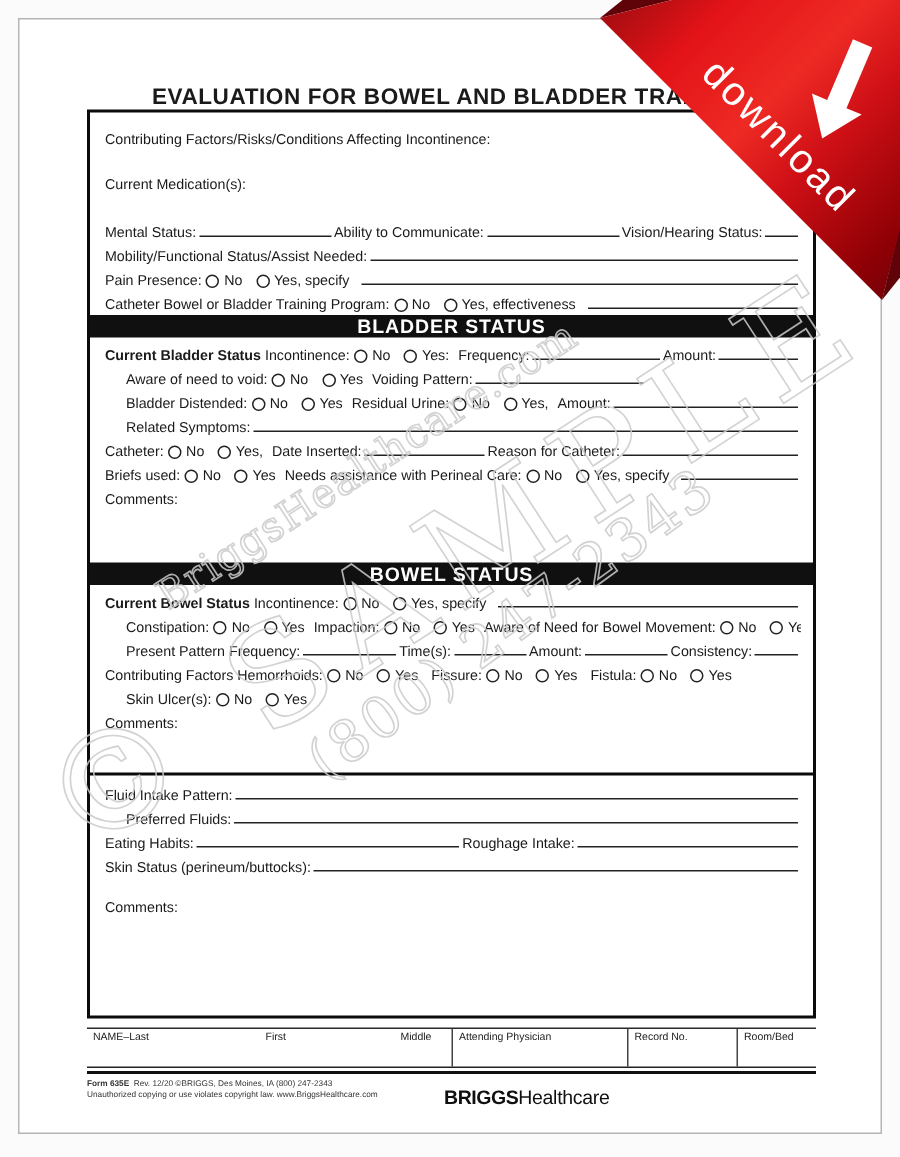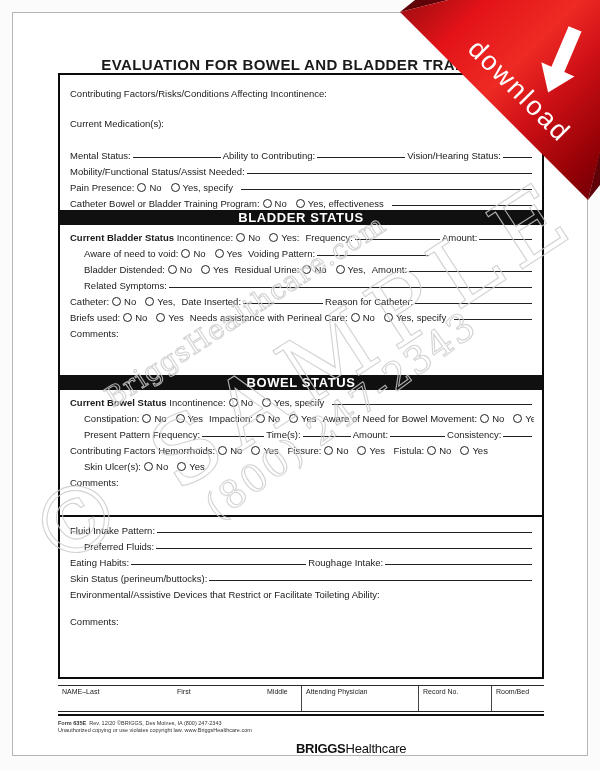--- a/index.html
+++ b/index.html
@@ -33,21 +33,21 @@
              border-top:1.5px solid #2a2a2a;display:flex;box-sizing:border-box;}
   .ncell{font-size:7px;color:#222;padding:2px 0 0 4px;box-sizing:border-box;}
   .nc1{width:115px;} .nc2{width:90px;} .nc3{width:38px;}
   .nc4{width:117px;border-left:1px solid #444;} .nc5{width:73px;border-left:1px solid #444;}
   .nc6{flex:1;border-left:1px solid #444;}
   
   .footline{position:absolute;left:45px;top:698px;width:486px;height:2px;
             border-top:1.5px solid #222;border-bottom:2.5px solid #111;}
   .footer{position:absolute;left:45px;top:705px;width:486px;height:34px;}
   .legal{position:absolute;left:0;top:2px;font-size:5.5px;line-height:6.5px;color:#333;width:200px;}
-  .brand{position:absolute;left:238px;top:23px;font-size:13px;color:#101010;}
+  .brand{position:absolute;left:238px;top:6px;font-size:13px;color:#101010;}
   .brand .bb{font-weight:800;letter-spacing:-.3px;}
   .brand .bl{font-weight:400;letter-spacing:-.2px;}
   .doctitle{position:absolute;right:0;top:1px;text-align:right;font-size:10.5px;
             font-weight:bold;line-height:11.5px;}
   
   .wm{position:absolute;color:transparent;-webkit-text-stroke:1.1px #cbcbcb;
       font-family:"DejaVu Serif",serif;pointer-events:none;white-space:nowrap;
       z-index:3;opacity:.85;}
   .wm-sample{left:-10px;top:330px;width:596px;text-align:center;font-size:92px;
              letter-spacing:12px;transform:rotate(-33deg);}
@@ -71,21 +71,21 @@
       </div>
     <div class="sp14"></div>
     <div class="row">
         <span class="lbl">Current Medication(s):</span>
       </div>
     <div class="sp16"></div>
 
     <div class="row">
       <span class="lbl">Mental Status:</span>
         <span class="fill w88"></span>
-      <span class="lbl">Ability to Contributing:</span>
+      <span class="lbl">Ability to Communicate:</span>
         <span class="fill w88"></span>
       <span class="lbl">Vision/Hearing Status:</span>
         <span class="fill grow"></span>
     </div>
     <div class="row">
       <span class="lbl">Mobility/Functional Status/Assist Needed:</span>
         <span class="fill grow"></span>
     </div>
     <div class="row">
       <span class="lbl">Pain Presence:</span>
@@ -333,23 +333,20 @@
     </div>
     <div class="row">
       <span class="lbl">Eating Habits:</span>
         <span class="fill w175"></span>
       <span class="lbl">Roughage Intake:</span>
         <span class="fill grow"></span>
     </div>
     <div class="row">
       <span class="lbl">Skin Status (perineum/buttocks):</span>
         <span class="fill grow"></span>
-    </div>
-    <div class="row">
-      <span class="lbl">Environmental/Assistive Devices that Restrict or Facilitate Toileting Ability:</span>
     </div>
     <div class="sp11"></div>
     <div class="row">
         <span class="lbl">Comments:</span>
       </div>
   </div>
 
   <div class="namestrip">
     <div class="ncell nc1"><span>NAME–Last</span></div>
     <div class="ncell nc2"><span>First</span></div>

